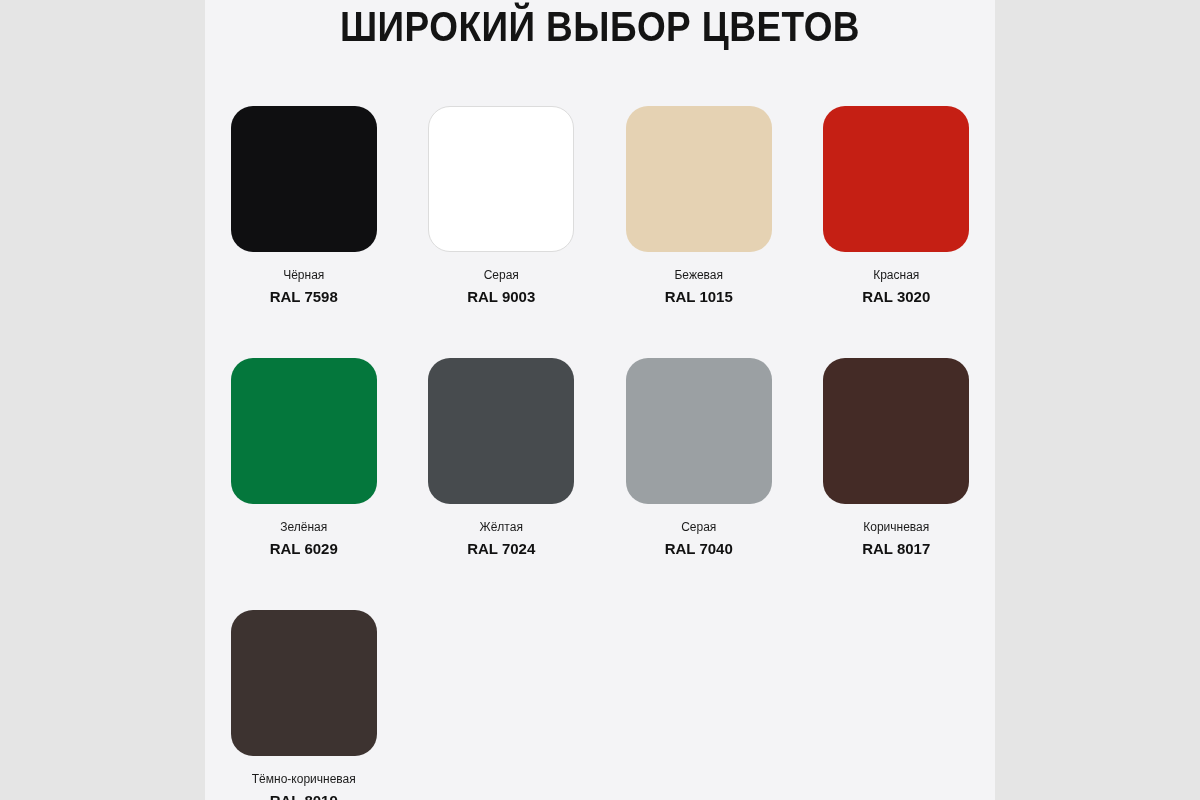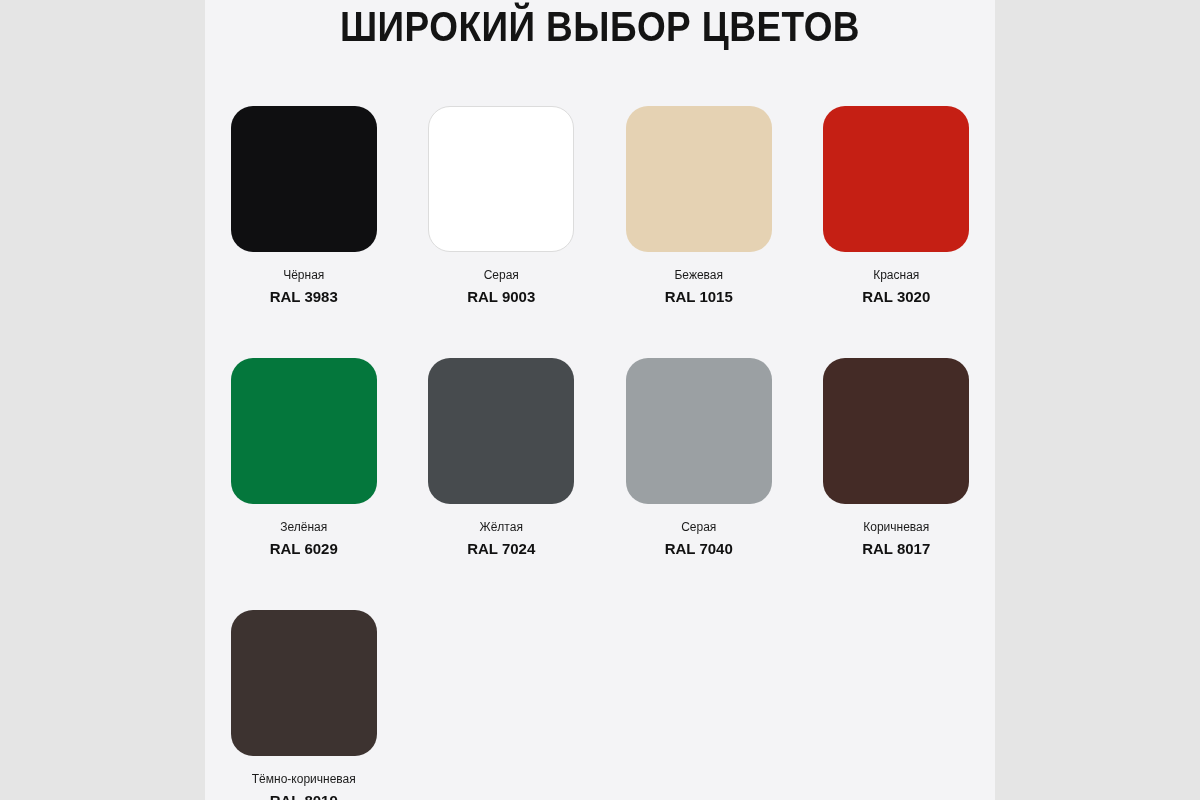--- a/index.html
+++ b/index.html
@@ -108,21 +108,21 @@
 <div class="page">
   <div class="canvas" style="background: rgb(244, 244, 246);">
 
     <div class="title">ШИРОКИЙ ВЫБОР ЦВЕТОВ</div>
 
     <div class="grid">
 
       <div class="swatch-cell">
         <div class="chip" style="background: rgb(15, 15, 17);"></div>
         <div class="chip-name">Чёрная</div>
-        <div class="chip-code">RAL 3983</div>
+        <div class="chip-code">RAL 7598</div>
       </div>
 
       <div class="swatch-cell">
         <div class="chip bordered" style="background: rgb(255, 255, 255);"></div>
         <div class="chip-name">Серая</div>
         <div class="chip-code">RAL 9003</div>
       </div>
 
       <div class="swatch-cell">
         <div class="chip" style="background: rgb(229, 210, 179);"></div>

